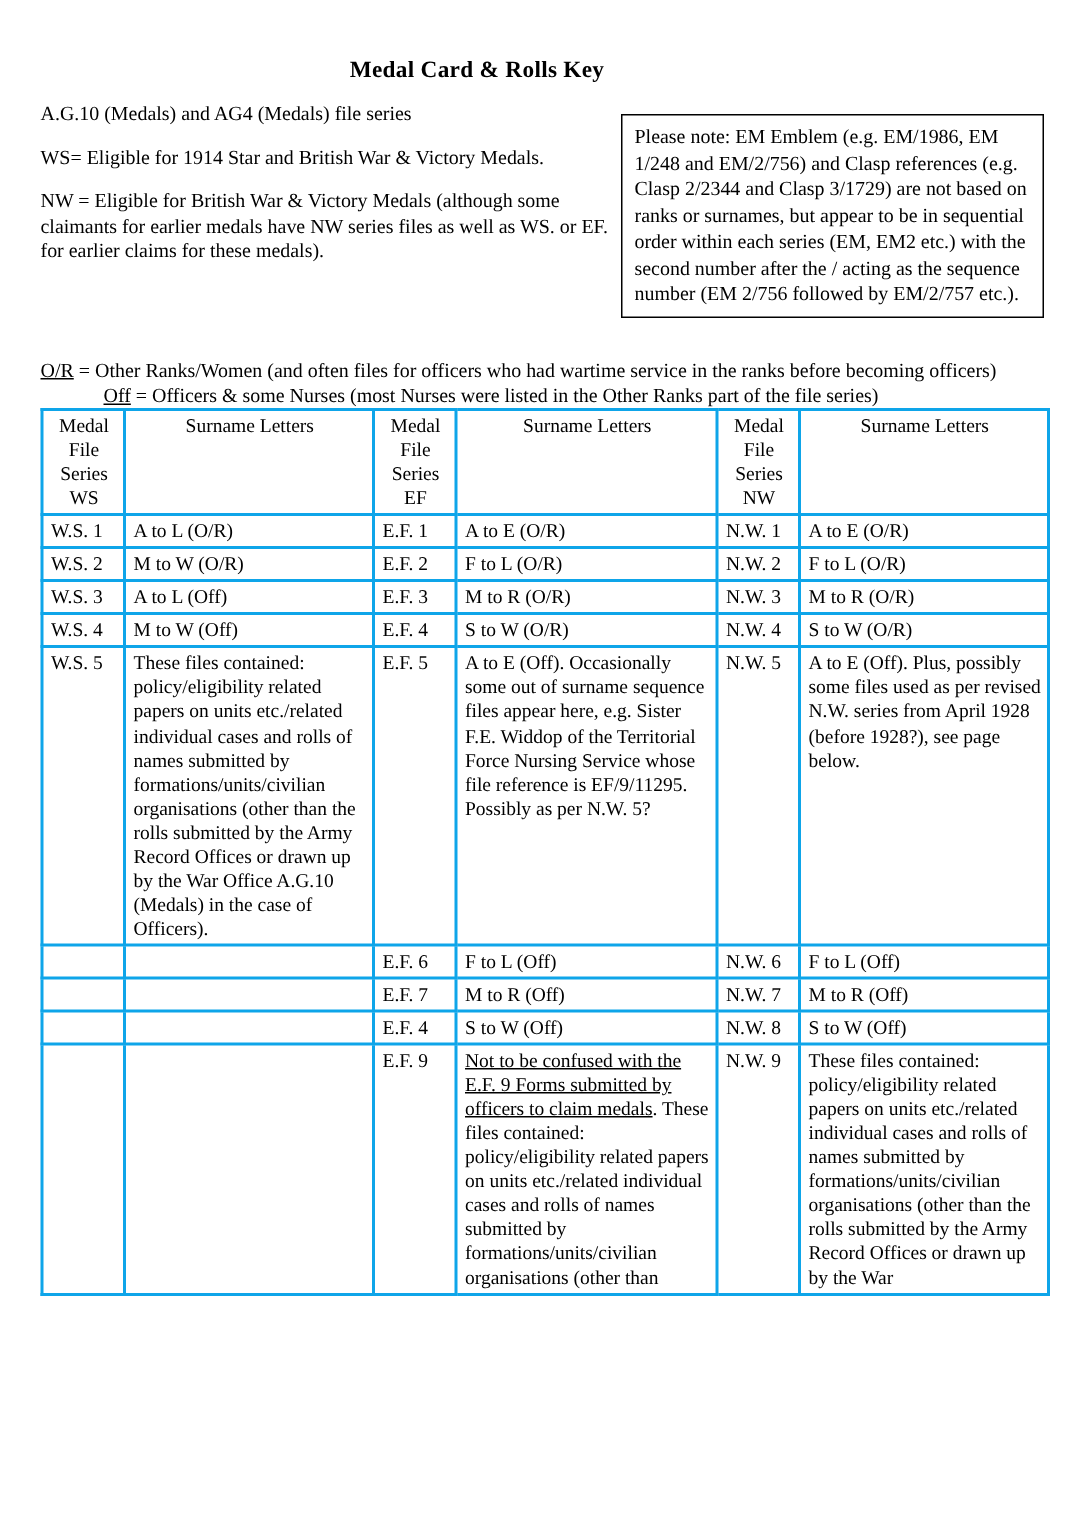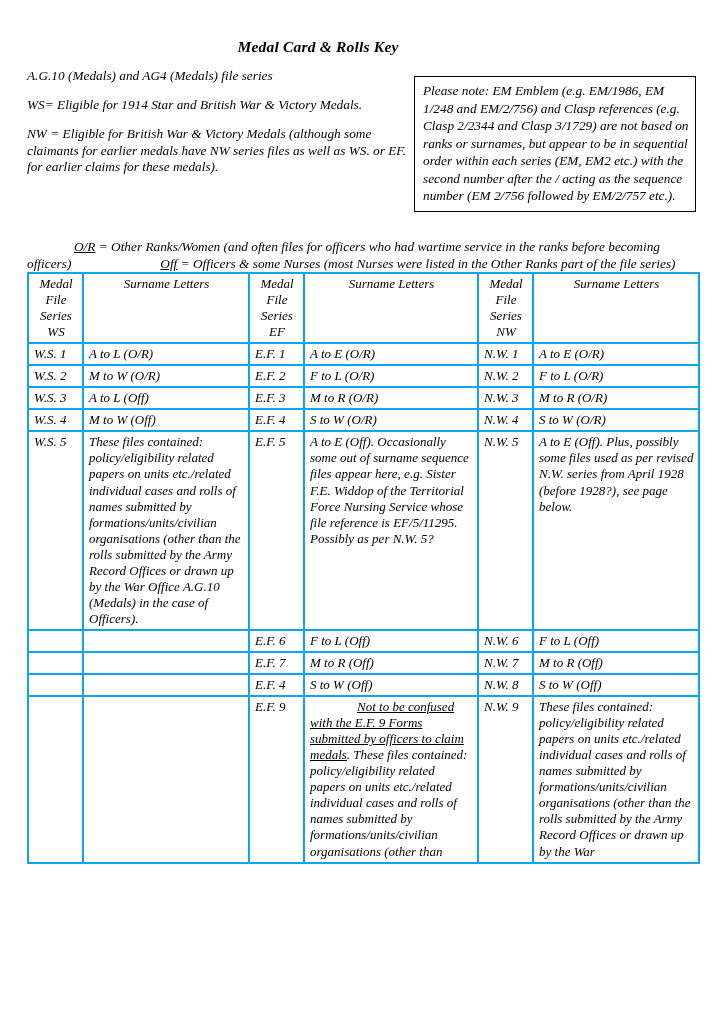--- a/index.html
+++ b/index.html
@@ -12,21 +12,20 @@
     height: 1023px;
     overflow: hidden;
     font-family: "Liberation Serif", "DejaVu Serif", serif;
     color: #000000;
   }
   .page {
     position: relative;
     width: 636px;
     height: 1023px;
     background: #ffffff;
-    font-style: italic;
   }
   .doc-title {
     text-align: center;
     font-weight: bold;
     font-size: 15.5px;
     margin: 0;
     padding-top: 38px;
     letter-spacing: 0.2px;
   }
   .intro {
@@ -53,21 +52,21 @@
   .note-box p { margin: 0; }
   .defs {
     position: absolute;
     left: 27px;
     top: 238px;
     width: 672px;
     font-size: 13.3px;
     line-height: 1.28;
   }
   .defs p { margin: 0; }
-  .u { text-decoration: underline; margin-left: 47px; }
+  .u { text-decoration: underline; }
   .gap { display: inline-block; width: 42px; }
 
   table.keytable {
     position: absolute;
     left: 27px;
     top: 272px;
     width: 671px;
     border-collapse: collapse;
     table-layout: fixed;
     font-size: 13.0px;
@@ -181,21 +180,21 @@
         <td>E.F. 4</td>
         <td>S to W (O/R)</td>
         <td>N.W. 4</td>
         <td>S to W (O/R)</td>
       </tr>
 
       <tr>
         <td>W.S. 5</td>
         <td>These files contained: policy/eligibility related papers on units etc./related individual cases and rolls of names submitted by formations/units/civilian organisations (other than the rolls submitted by the Army Record Offices or drawn up by the War Office A.G.10 (Medals) in the case of Officers).</td>
         <td>E.F. 5</td>
-        <td>A to E (Off). Occasionally some out of surname sequence files appear here, e.g. Sister F.E. Widdop of the Territorial Force Nursing Service whose file reference is EF/5/11295. Possibly as per N.W. 5?</td>
+        <td>A to E (Off). Occasionally some out of surname sequence files appear here, e.g. Sister F.E. Widdop of the Territorial Force Nursing Service whose file reference is EF/9/11295. Possibly as per N.W. 5?</td>
         <td>N.W. 5</td>
         <td>A to E (Off). Plus, possibly some files used as per revised N.W. series from April 1928 (before 1928?), see page below.</td>
       </tr>
 
       <tr>
         <td></td>
         <td></td>
         <td>E.F. 6</td>
         <td>F to L (Off)</td>
         <td>N.W. 6</td>

